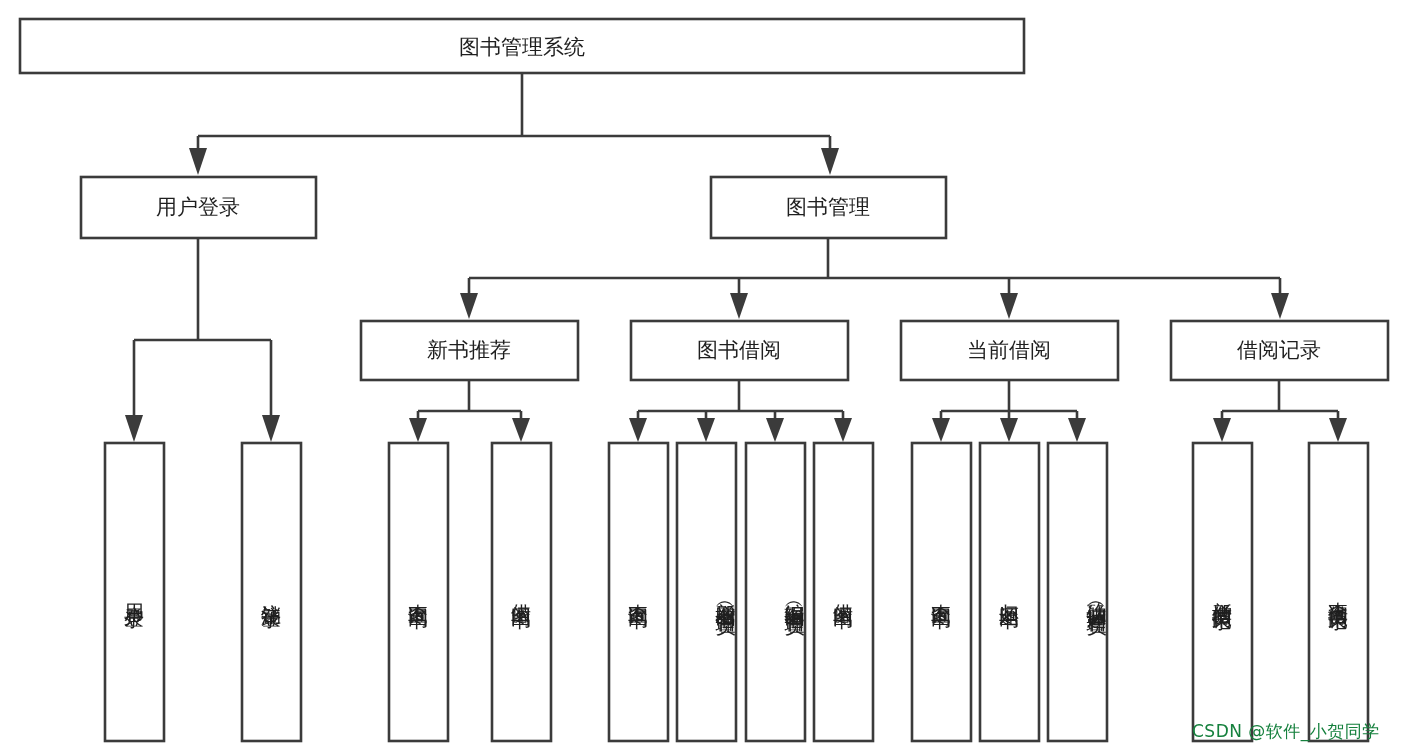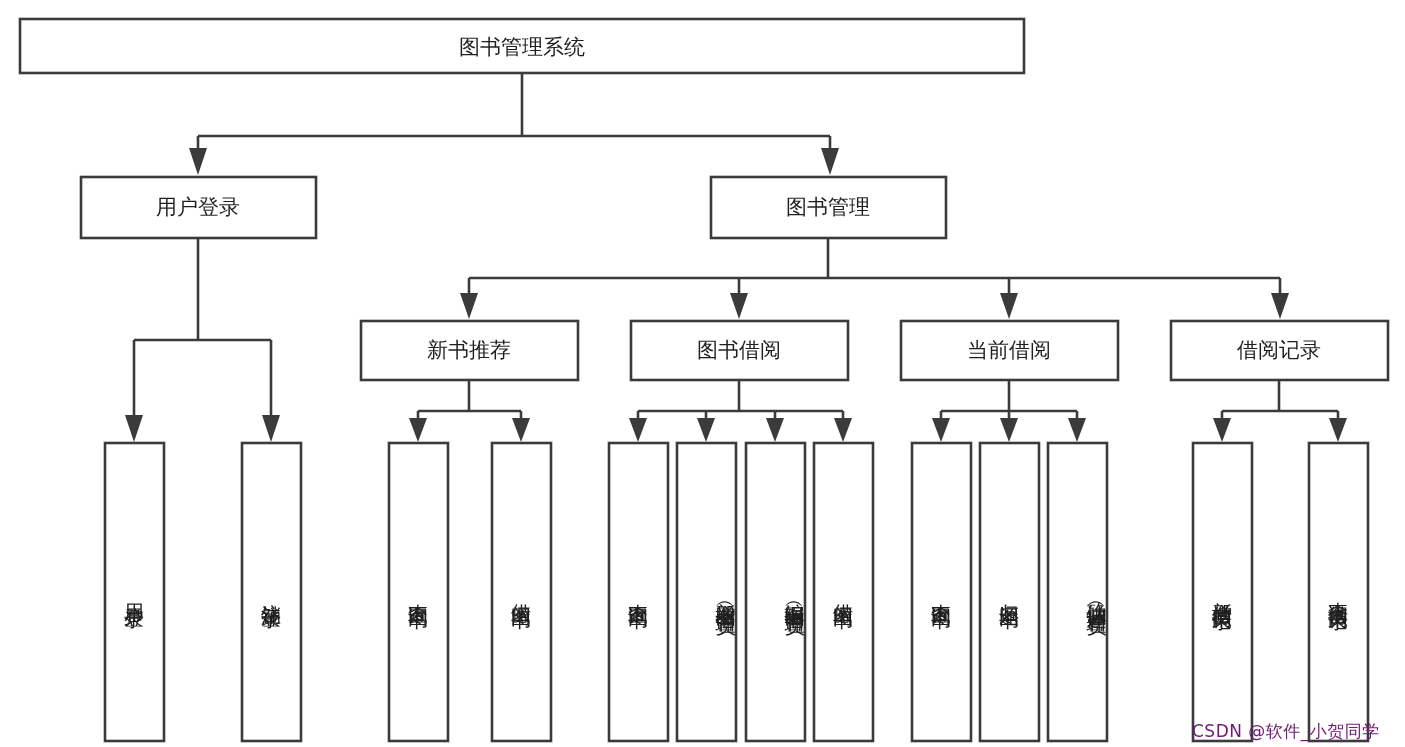--- a/index.html
+++ b/index.html
@@ -65,21 +65,21 @@
     white-space: nowrap;
     pointer-events: none;
   }
   .leaf-text.mid {
     align-items: center;
   }
   .watermark {
     position: absolute;
     font-family: "DejaVu Sans", sans-serif;
     font-size: 17px;
-    color: #701a75;
+    color: #15803d;
     white-space: nowrap;
     left: 1192px;
     top: 714px;
     letter-spacing: 0.5px;
   }
 </style>
 </head>
 <body>
 
 <div id="diagram-root">

